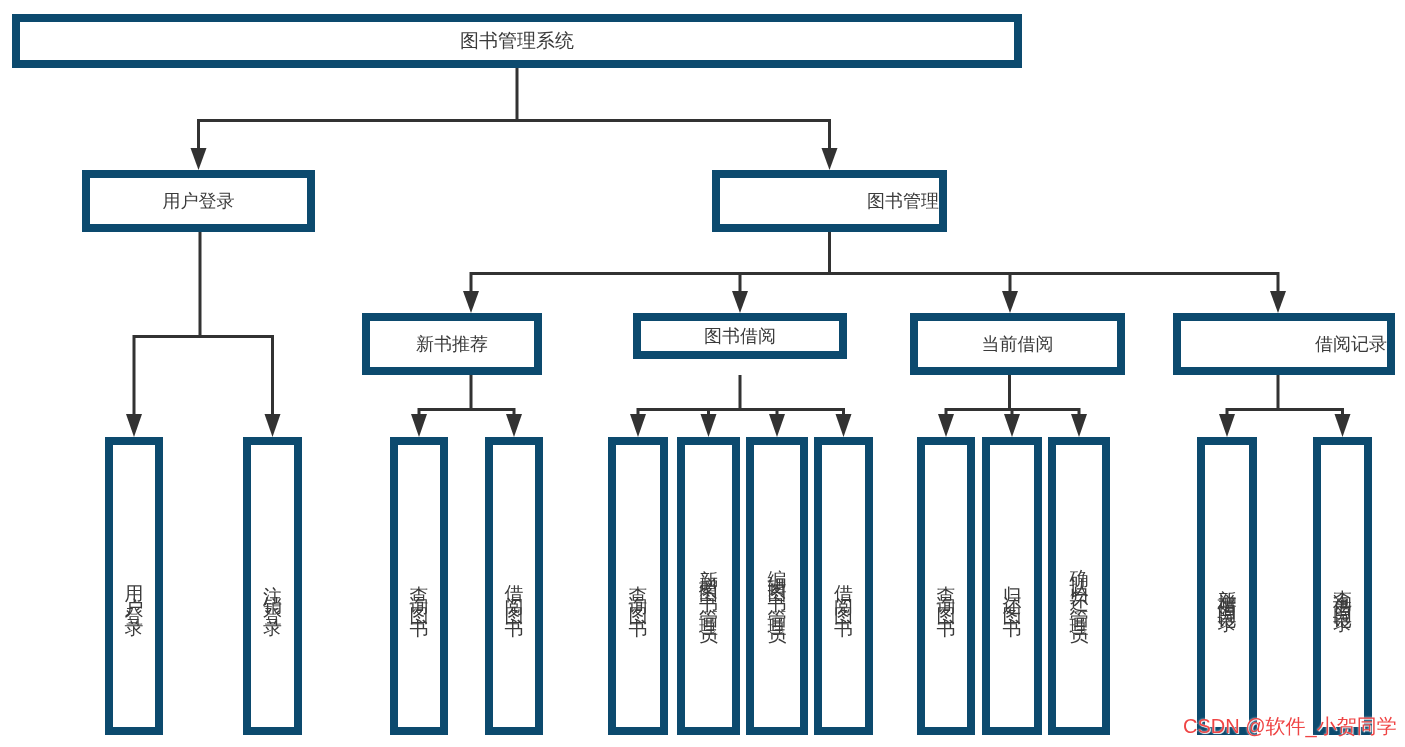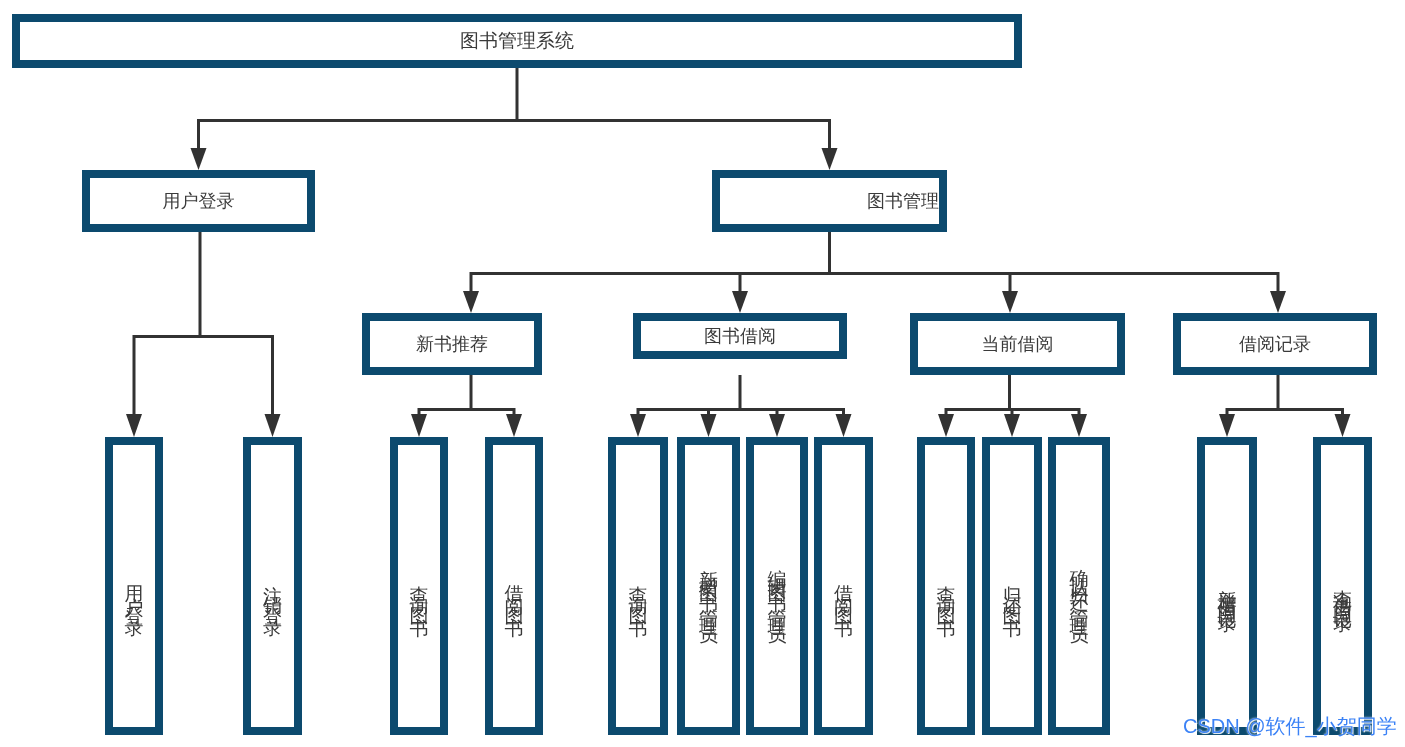--- a/index.html
+++ b/index.html
@@ -36,21 +36,21 @@
     color: #3a3a3a;
     white-space: nowrap;
   }
   .ls4 { letter-spacing: 11px; margin-bottom: -11px; }
   .ls6 { letter-spacing: 5px;  margin-bottom: -5px; }
   .ls9 { letter-spacing: 8px;  margin-bottom: -8px; }
   #watermark {
     position: absolute;
     left: 1183px; top: 713px;
     font-size: 20px;
-    color: #3b82f6;
+    color: #ef4444;
     z-index: 5;
     white-space: nowrap;
     text-shadow: 0 0 2px #ffffff, 1px 1px 0 rgba(255,255,255,0.85);
     text-align: center;
   }
 </style>
 </head>
 <body>
 
 <div id="canvas">
@@ -115,21 +115,21 @@
 
   <div class="node" style="left:362px; top:313px; width:180px; height:62px;">
     <span>新书推荐</span>
   </div>
   <div class="node" style="left:633px; top:313px; width:214px; height:46px;">
     <span>图书借阅</span>
   </div>
   <div class="node" style="left:902px; top:313px; width:215px; height:62px;margin-left:8px;">
     <span>当前借阅</span>
   </div>
-  <div class="node" style="left:1173px; top:313px; width:204px; height:62px;">
+  <div class="node" style="left:1173px; top:313px; width:222px; height:62px;justify-content:flex-end;">
     <span>借阅记录</span>
   </div>
 
   <div class="node leaf" style="left:105px; width:58px;">
     <span class="vtext ls4">用户登录</span>
   </div>
   <div class="node leaf" style="left:243px; width:59px;">
     <span class="vtext ls4">注销登录</span>
   </div>
 

